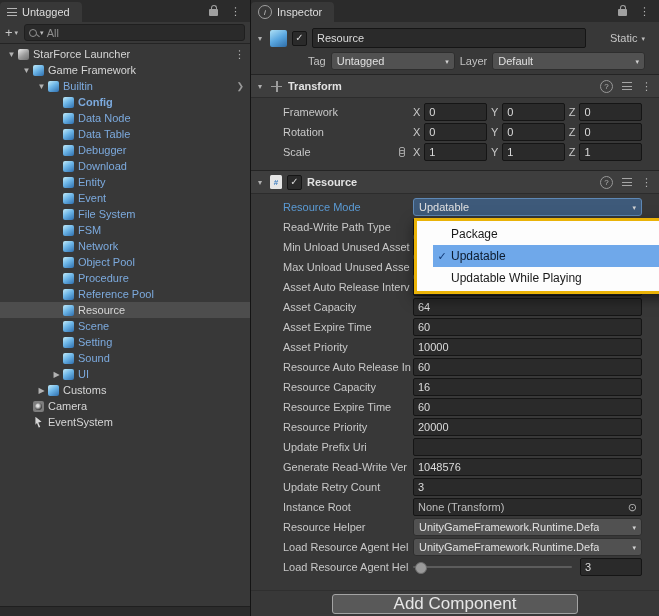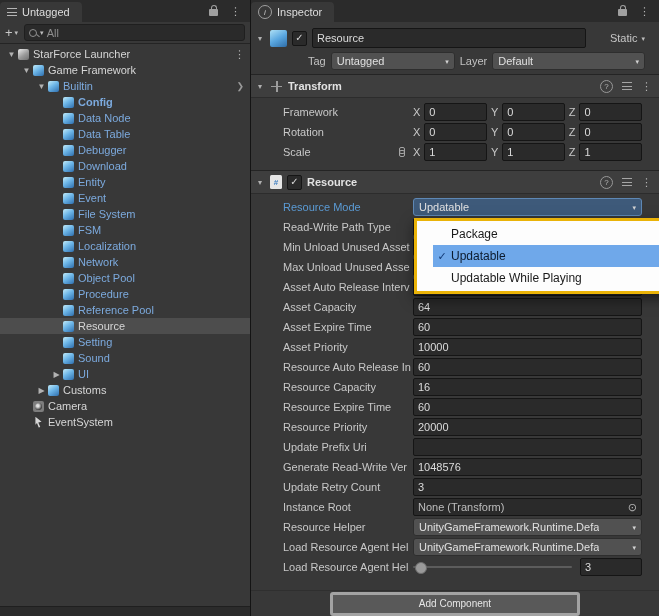--- a/index.html
+++ b/index.html
@@ -101,22 +101,22 @@
   .track{flex:1;height:2px;background:#5c5c5c;border-radius:1px;position:relative;}
   .handle{position:absolute;left:2px;top:-4px;width:10px;height:10px;border-radius:50%;background:#9a9a9a;border:1px solid #6e6e6e;}
   .field.small{flex:none;width:52px;}
   .popup{position:absolute;left:163px;top:218px;width:233px;background:#fdfdfd;border:3px solid #eab308;
        box-shadow:0 5px 12px rgba(0,0,0,.5);padding:2px 16px;z-index:20;}
   .popt{height:22px;display:flex;align-items:center;color:#1a1a1a;font-size:12px;padding-right:6px;}
   .popt .chk{width:18px;text-align:center;color:#2456a4;font-size:11px;flex:none;}
   .popt.sel{background:#6fa8ea;color:#0c1b2e;}
   .popt.sel .chk{color:#123a77;}
   .footer{flex:none;height:25px;display:flex;align-items:center;justify-content:center;border-top:1px solid #2f2f2f;}
-  .add-btn{width:244px;height:18px;background:#595959;border:3px solid #a3a3a3;border-radius:3px;color:#e6e6e6;
-       font-size:10px;display:flex;align-items:center;justify-content:center;}
+  .add-btn{width:244px;height:18px;background:#595959;border:1px solid #a3a3a3;border-radius:3px;color:#e6e6e6;
+       font-size:17px;display:flex;align-items:center;justify-content:center;}
 </style>
 </head>
 <body>
 
 <div class="app">
 
   <section class="left">
     <div class="tabstrip">
       <div class="tab">
         <span class="menu-lines"></span>
@@ -197,25 +197,20 @@
           <span class="tree-label c-blue">File System</span>
         </div>
         <div class="tree-row" style="padding-left: 50px;">
           <span class="arrow"></span>
           <span class="tree-icon cube"></span>
           <span class="tree-label c-blue">FSM</span>
         </div>
         <div class="tree-row" style="padding-left: 50px;">
           <span class="arrow"></span>
           <span class="tree-icon cube"></span>
-          <span class="tree-label c-blue">Localization</span>
-        </div>
-        <div class="tree-row" style="padding-left: 50px;">
-          <span class="arrow"></span>
-          <span class="tree-icon cube"></span>
           <span class="tree-label c-blue">Network</span>
         </div>
         <div class="tree-row" style="padding-left: 50px;">
           <span class="arrow"></span>
           <span class="tree-icon cube"></span>
           <span class="tree-label c-blue">Object Pool</span>
         </div>
         <div class="tree-row" style="padding-left: 50px;">
           <span class="arrow"></span>
           <span class="tree-icon cube"></span>
@@ -223,20 +218,25 @@
         </div>
         <div class="tree-row" style="padding-left: 50px;">
           <span class="arrow"></span>
           <span class="tree-icon cube"></span>
           <span class="tree-label c-blue">Reference Pool</span>
         </div>
         <div class="tree-row selected" style="padding-left: 50px;">
           <span class="arrow"></span>
           <span class="tree-icon cube"></span>
           <span class="tree-label c-light">Resource</span>
+        </div>
+        <div class="tree-row" style="padding-left: 50px;">
+          <span class="arrow"></span>
+          <span class="tree-icon cube"></span>
+          <span class="tree-label c-blue">Scene</span>
         </div>
         <div class="tree-row" style="padding-left: 50px;">
           <span class="arrow"></span>
           <span class="tree-icon cube"></span>
           <span class="tree-label c-blue">Setting</span>
         </div>
         <div class="tree-row" style="padding-left: 50px;">
           <span class="arrow"></span>
           <span class="tree-icon cube"></span>
           <span class="tree-label c-blue">Sound</span>

